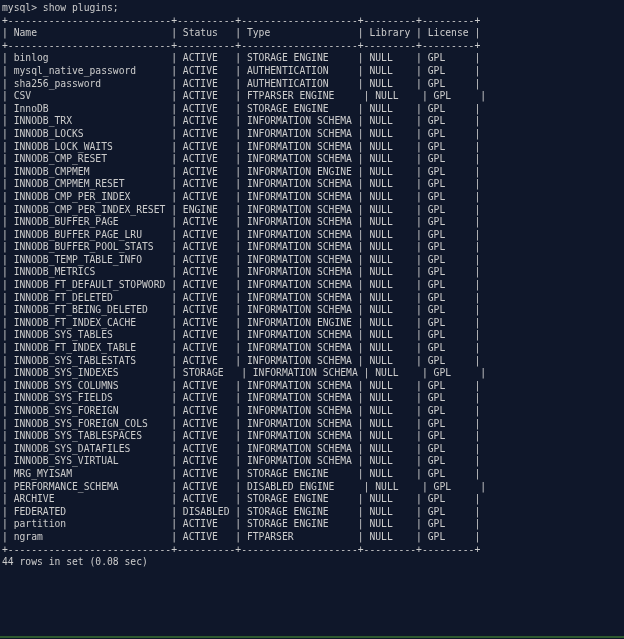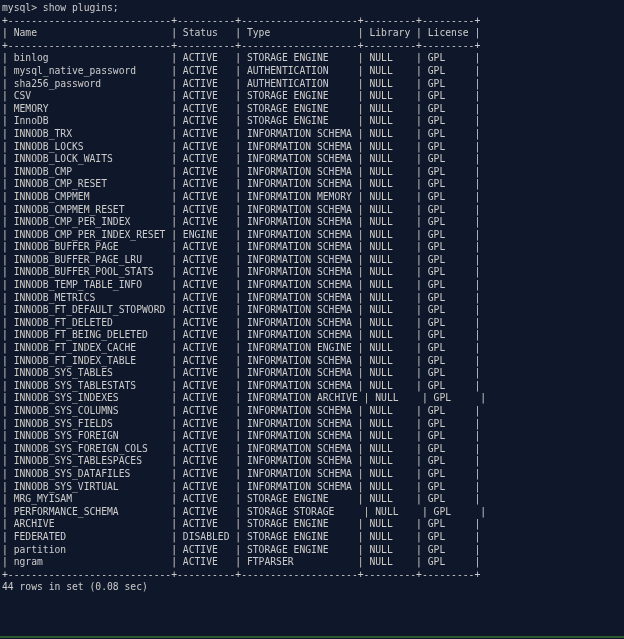--- a/index.html
+++ b/index.html
@@ -38,54 +38,52 @@
 
 <div id="terminal" style="background: #0f172a; color: rgb(204, 204, 204);">
   <div class="line"><span>mysql&gt; </span><span>show plugins;</span></div>
   <div id="table-lines">
       <div class="line">+----------------------------+----------+--------------------+---------+---------+</div>
       <div class="line">| Name                       | Status   | Type               | Library | License |</div>
       <div class="line">+----------------------------+----------+--------------------+---------+---------+</div>
       <div class="line">| binlog                     | ACTIVE   | STORAGE ENGINE     | NULL    | GPL     |</div>
       <div class="line">| mysql_native_password      | ACTIVE   | AUTHENTICATION     | NULL    | GPL     |</div>
       <div class="line">| sha256_password            | ACTIVE   | AUTHENTICATION     | NULL    | GPL     |</div>
-      <div class="line">| CSV                        | ACTIVE   | STORAGE ENGINE     | NULL    | GPL     |</div>
-      <div class="line">| MEMORY                     | ACTIVE   | STORAGE ENGINE     | NULL    | GPL     |</div>
+      <div class="line">| CSV                        | ACTIVE   | FTPARSER ENGINE     | NULL    | GPL     |</div>
       <div class="line">| InnoDB                     | ACTIVE   | STORAGE ENGINE     | NULL    | GPL     |</div>
       <div class="line">| INNODB_TRX                 | ACTIVE   | INFORMATION SCHEMA | NULL    | GPL     |</div>
       <div class="line">| INNODB_LOCKS               | ACTIVE   | INFORMATION SCHEMA | NULL    | GPL     |</div>
       <div class="line">| INNODB_LOCK_WAITS          | ACTIVE   | INFORMATION SCHEMA | NULL    | GPL     |</div>
-      <div class="line">| INNODB_CMP                 | ACTIVE   | INFORMATION SCHEMA | NULL    | GPL     |</div>
       <div class="line">| INNODB_CMP_RESET           | ACTIVE   | INFORMATION SCHEMA | NULL    | GPL     |</div>
-      <div class="line">| INNODB_CMPMEM              | ACTIVE   | INFORMATION MEMORY | NULL    | GPL     |</div>
+      <div class="line">| INNODB_CMPMEM              | ACTIVE   | INFORMATION ENGINE | NULL    | GPL     |</div>
       <div class="line">| INNODB_CMPMEM_RESET        | ACTIVE   | INFORMATION SCHEMA | NULL    | GPL     |</div>
       <div class="line">| INNODB_CMP_PER_INDEX       | ACTIVE   | INFORMATION SCHEMA | NULL    | GPL     |</div>
       <div class="line">| INNODB_CMP_PER_INDEX_RESET | ENGINE   | INFORMATION SCHEMA | NULL    | GPL     |</div>
       <div class="line">| INNODB_BUFFER_PAGE         | ACTIVE   | INFORMATION SCHEMA | NULL    | GPL     |</div>
       <div class="line">| INNODB_BUFFER_PAGE_LRU     | ACTIVE   | INFORMATION SCHEMA | NULL    | GPL     |</div>
       <div class="line">| INNODB_BUFFER_POOL_STATS   | ACTIVE   | INFORMATION SCHEMA | NULL    | GPL     |</div>
       <div class="line">| INNODB_TEMP_TABLE_INFO     | ACTIVE   | INFORMATION SCHEMA | NULL    | GPL     |</div>
       <div class="line">| INNODB_METRICS             | ACTIVE   | INFORMATION SCHEMA | NULL    | GPL     |</div>
       <div class="line">| INNODB_FT_DEFAULT_STOPWORD | ACTIVE   | INFORMATION SCHEMA | NULL    | GPL     |</div>
       <div class="line">| INNODB_FT_DELETED          | ACTIVE   | INFORMATION SCHEMA | NULL    | GPL     |</div>
       <div class="line">| INNODB_FT_BEING_DELETED    | ACTIVE   | INFORMATION SCHEMA | NULL    | GPL     |</div>
       <div class="line">| INNODB_FT_INDEX_CACHE      | ACTIVE   | INFORMATION ENGINE | NULL    | GPL     |</div>
+      <div class="line">| INNODB_SYS_TABLES          | ACTIVE   | INFORMATION SCHEMA | NULL    | GPL     |</div>
       <div class="line">| INNODB_FT_INDEX_TABLE      | ACTIVE   | INFORMATION SCHEMA | NULL    | GPL     |</div>
-      <div class="line">| INNODB_SYS_TABLES          | ACTIVE   | INFORMATION SCHEMA | NULL    | GPL     |</div>
       <div class="line">| INNODB_SYS_TABLESTATS      | ACTIVE   | INFORMATION SCHEMA | NULL    | GPL     |</div>
-      <div class="line">| INNODB_SYS_INDEXES         | ACTIVE   | INFORMATION ARCHIVE | NULL    | GPL     |</div>
+      <div class="line">| INNODB_SYS_INDEXES         | STORAGE   | INFORMATION SCHEMA | NULL    | GPL     |</div>
       <div class="line">| INNODB_SYS_COLUMNS         | ACTIVE   | INFORMATION SCHEMA | NULL    | GPL     |</div>
       <div class="line">| INNODB_SYS_FIELDS          | ACTIVE   | INFORMATION SCHEMA | NULL    | GPL     |</div>
       <div class="line">| INNODB_SYS_FOREIGN         | ACTIVE   | INFORMATION SCHEMA | NULL    | GPL     |</div>
       <div class="line">| INNODB_SYS_FOREIGN_COLS    | ACTIVE   | INFORMATION SCHEMA | NULL    | GPL     |</div>
       <div class="line">| INNODB_SYS_TABLESPACES     | ACTIVE   | INFORMATION SCHEMA | NULL    | GPL     |</div>
       <div class="line">| INNODB_SYS_DATAFILES       | ACTIVE   | INFORMATION SCHEMA | NULL    | GPL     |</div>
       <div class="line">| INNODB_SYS_VIRTUAL         | ACTIVE   | INFORMATION SCHEMA | NULL    | GPL     |</div>
       <div class="line">| MRG_MYISAM                 | ACTIVE   | STORAGE ENGINE     | NULL    | GPL     |</div>
-      <div class="line">| PERFORMANCE_SCHEMA         | ACTIVE   | STORAGE STORAGE     | NULL    | GPL     |</div>
+      <div class="line">| PERFORMANCE_SCHEMA         | ACTIVE   | DISABLED ENGINE     | NULL    | GPL     |</div>
       <div class="line">| ARCHIVE                    | ACTIVE   | STORAGE ENGINE     | NULL    | GPL     |</div>
       <div class="line">| FEDERATED                  | DISABLED | STORAGE ENGINE     | NULL    | GPL     |</div>
       <div class="line">| partition                  | ACTIVE   | STORAGE ENGINE     | NULL    | GPL     |</div>
       <div class="line">| ngram                      | ACTIVE   | FTPARSER           | NULL    | GPL     |</div>
       <div class="line">+----------------------------+----------+--------------------+---------+---------+</div>
     </div>
   <div class="line">44 rows in set (0.08 sec)</div>
   <div id="bottom-edge" style="background: rgb(46, 90, 48);"></div>
 </div>
 

